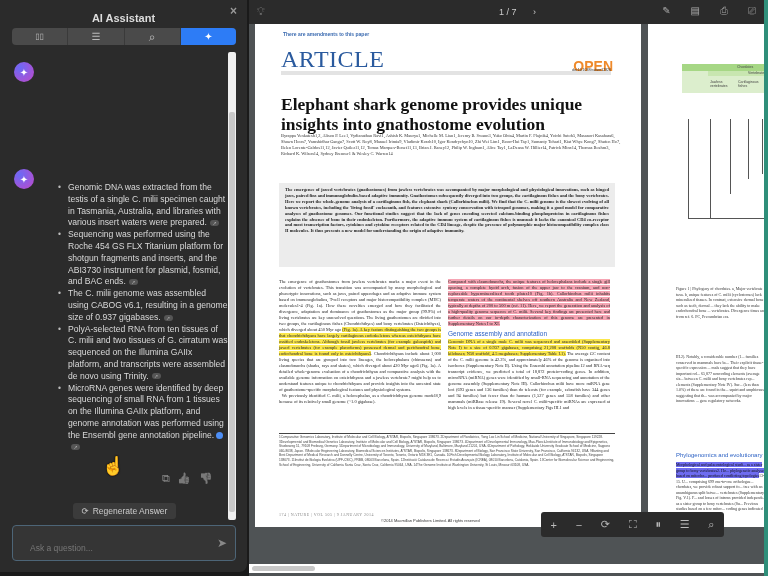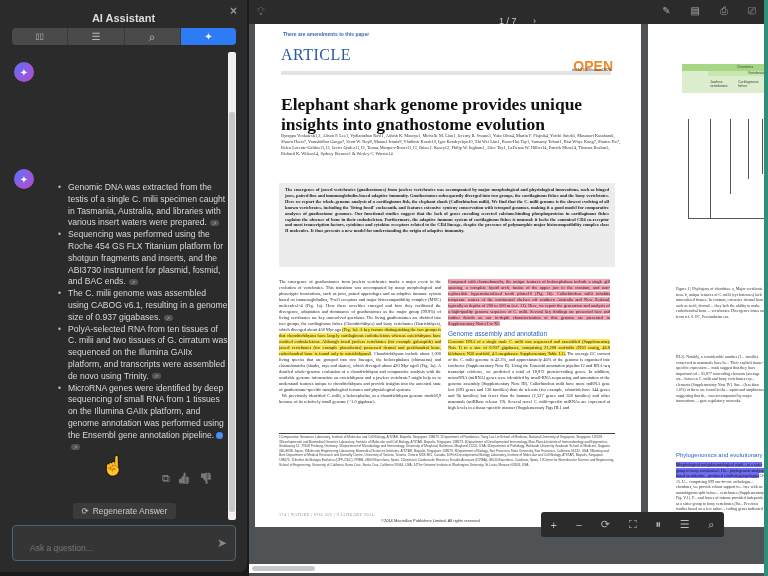--- a/index.html
+++ b/index.html
@@ -26,27 +26,27 @@
 .cite-blue{display:inline-block;width:7px;height:7px;border-radius:50%;background:#4d8ef5;margin-left:2px;vertical-align:middle}
 .actions{position:absolute;left:162px;top:472px;display:flex;gap:8px;color:#888;font-size:11px}
 .regen{position:absolute;left:73px;top:503px;width:103px;height:16px;background:#3b3b3b;border-radius:3px;color:#ccc;font-size:8.5px;display:flex;align-items:center;justify-content:center;gap:4px;cursor:pointer}
 .ask{position:absolute;left:12px;top:525px;width:224px;height:34px;border:1px solid #4d6577;border-radius:4px;background:#353535;color:#777;font-size:8.5px;padding:17px}
 .send{position:absolute;right:8px;top:10px;color:#888;font-size:12px}
 .cursor{position:absolute;left:102px;top:455px;font-size:18px;color:#fff;text-shadow:0 0 2px #000}
 
 #viewer{position:absolute;left:249px;top:0;width:515px;height:576px;background:#4f5355}
 .vtop{height:24px;background:#2b2b2b;display:flex;align-items:center;color:#aaa;font-size:9px;position:relative}
 .vtop .bulb{position:absolute;left:8px;top:5px;font-size:11px}
-.pager{position:absolute;left:250px;top:16px;color:#ccc}
+.pager{position:absolute;left:250px;top:7px;color:#ccc}
 .pager .next{margin-left:14px}
 .vtools{position:absolute;right:8px;top:5px;display:flex;gap:20px;font-size:10px;color:#aaa}
 .page{position:absolute;left:6px;top:24px;width:386px;height:503px;background:#fff;overflow:hidden;color:#222;font-family:"Liberation Serif",serif}
 .page2{position:absolute;left:399px;top:24px;width:120px;height:503px;background:#fff;overflow:hidden;font-family:"Liberation Serif",serif;color:#333}
 .amend{position:absolute;left:28px;top:7px;font-family:"Liberation Sans",sans-serif;font-size:5px;color:#3a6ab0;font-weight:bold}
-.article{position:absolute;left:26px;top:22px;font-size:16px;color:#2a5a9e;letter-spacing:0.5px}
+.article{position:absolute;left:26px;top:22px;font-size:24px;color:#2a5a9e;letter-spacing:0.5px}
 .open{position:absolute;right:28px;top:34px;color:#ef8a2b;font-family:Liberation Sans, sans-serif;font-size:14px;font-weight:bold}
 .doi{position:absolute;right:30px;top:44px;font-size:3.5px;color:#333;font-family:"Liberation Sans",sans-serif}
 .grayrule{position:absolute;left:26px;top:47px;width:330px;height:4px;background:#e3e3e3}
 .title{position:absolute;left:26px;top:70px;width:340px;font-size:17.5px;line-height:20px;font-weight:bold;color:#111}
 .authors{position:absolute;left:26px;top:109px;width:340px;font-size:4.4px;line-height:6px;color:#333}
 .abstract{position:absolute;left:24px;top:159px;width:336px;height:84px;background:#ececec;padding:4px 6px;font-size:4.5px;line-height:5.9px;font-weight:bold;color:#222;text-align:justify}
 .col{position:absolute;top:255px;width:162px;font-size:4.4px;line-height:6px;text-align:justify;color:#222}
 .col1{left:24px}
 .col2{left:193px}
 .hl-y{background:#fbe74c}

